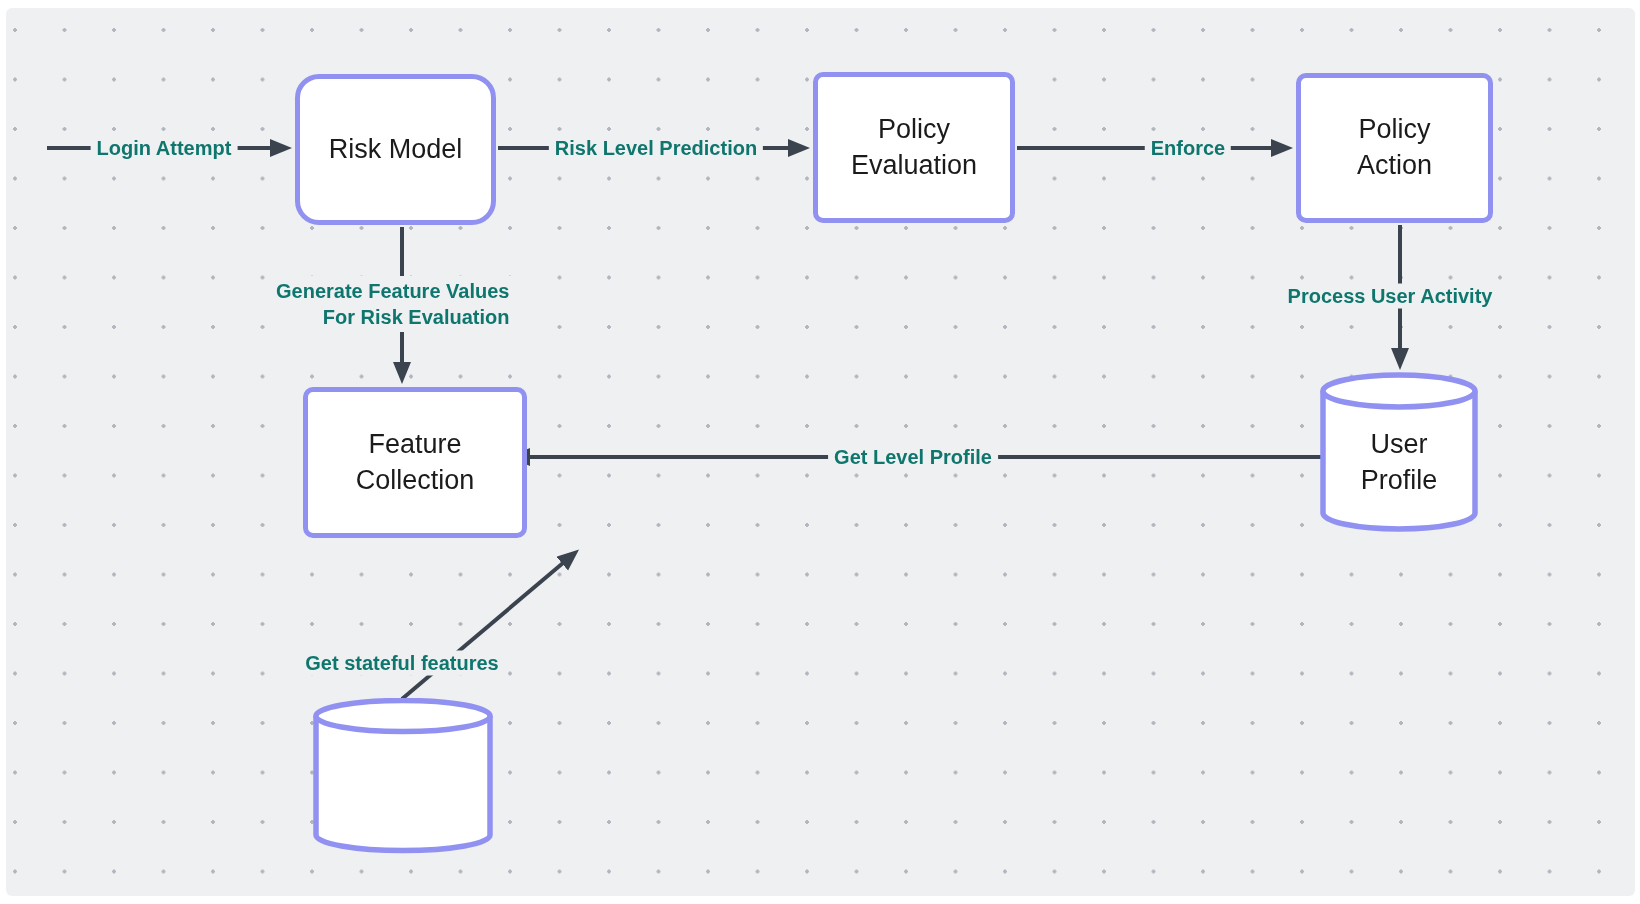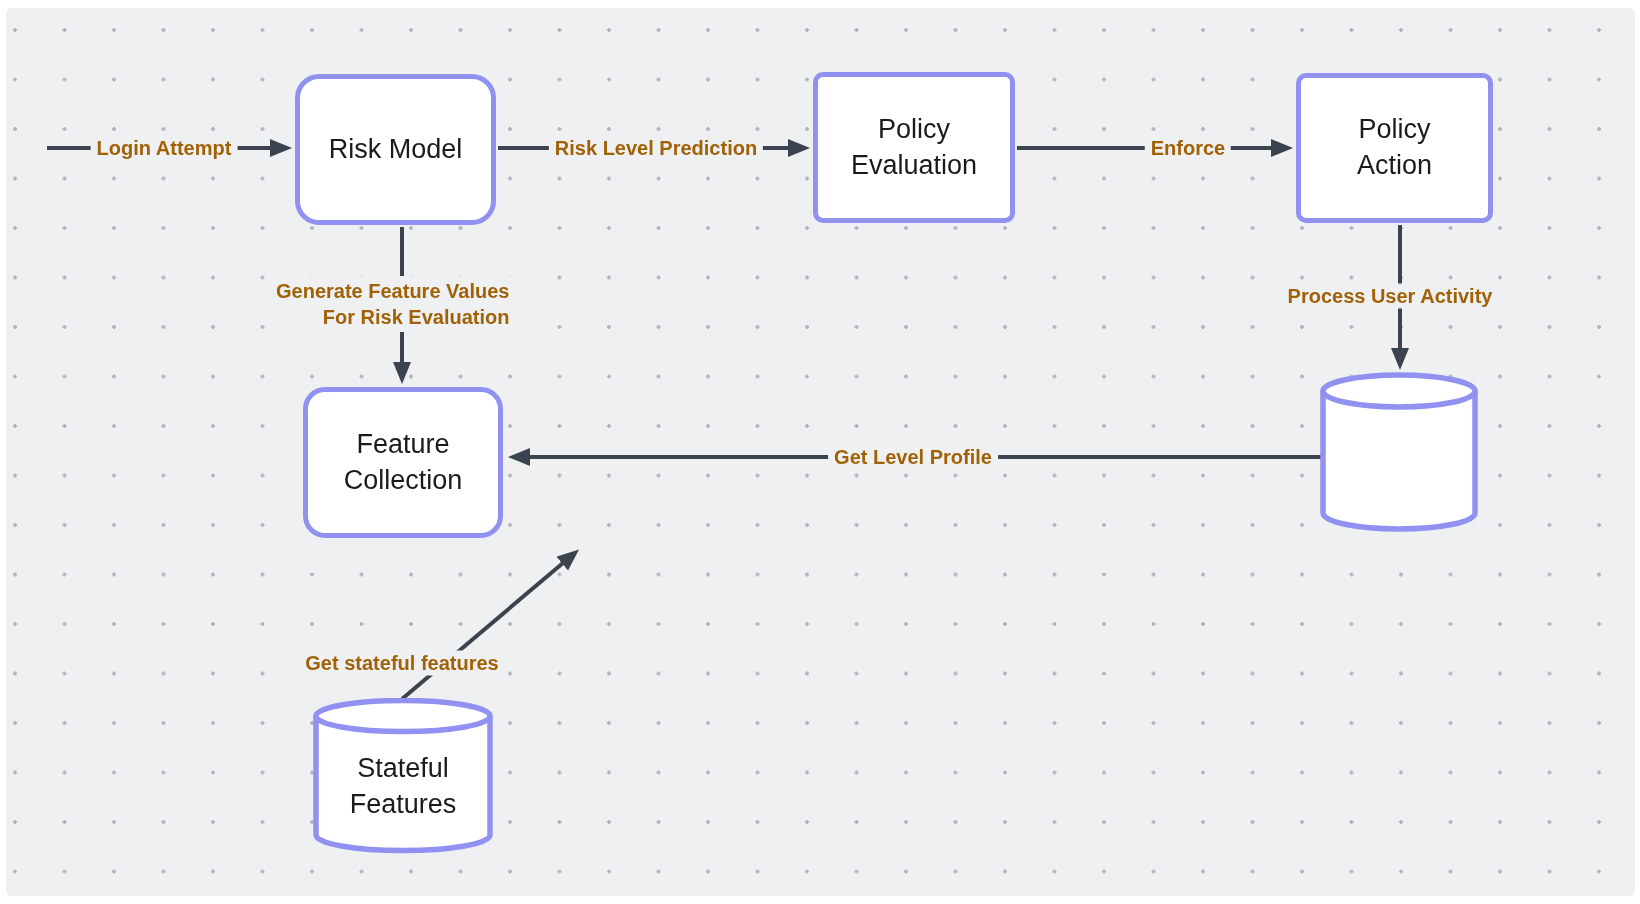--- a/index.html
+++ b/index.html
@@ -45,21 +45,21 @@
     position:absolute; left:0; right:0; top:26px; bottom:4px;
     display:flex; align-items:center; justify-content:center;
     text-align:center;
     font-size:27px; line-height:1.33; color:#1b1b1b;
     white-space:pre-line;
   }
   .edge-label {
     position:absolute;
     transform:translate(-50%,-50%);
     background:#eef0f2;
-    color:#a16207;
+    color:#0f766e;
     font-size:20px; font-weight:bold;
     padding:1px 6px;
     white-space:nowrap;
     z-index:4;
   }
   .edge-label.multiline {
     transform:none;
     white-space:pre-line;
     text-align:right;
     line-height:26px;
@@ -89,37 +89,37 @@
 </svg>
 
 <div class="node" style="left:295px; top:74px; width:201px; height:151px;border-radius:24px;">Risk Model</div>
 
 <div class="node" style="left:813px; top:72px; width:202px; height:151px;">Policy
 Evaluation</div>
 
 <div class="node" style="left:1296px; top:73px; width:197px; height:150px;">Policy
 Action</div>
 
-<div class="node" style="left:303px; top:387px; width:200px; height:151px;border-radius:22px;">Feature
+<div class="node" style="left:303px; top:387px; width:224px; height:151px;">Feature
 Collection</div>
 
 <div class="cyl" style="left:1320px; top:372px; width:158px; height:160px;">
   <svg width="158" height="160" viewBox="0 0 158 160">
     <path d="M3 19 L3 141 A76 16 0 0 0 155 141 L155 19" fill="#ffffff" stroke="#9191f1" stroke-width="5.5"></path>
     <ellipse cx="79" cy="19" rx="76" ry="16" fill="#ffffff" stroke="#9191f1" stroke-width="5.5"></ellipse>
   </svg>
+  <div class="cyl-label">User
+Profile</div>
 </div>
 
 <div class="cyl" style="left:313px; top:698px; width:180px; height:156px;">
   <svg width="180" height="156" viewBox="0 0 180 156">
     <path d="M3 18 L3 137 A87 15.5 0 0 0 177 137 L177 18" fill="#ffffff" stroke="#9191f1" stroke-width="5.5"></path>
     <ellipse cx="90" cy="18" rx="87" ry="15.5" fill="#ffffff" stroke="#9191f1" stroke-width="5.5"></ellipse>
   </svg>
-  <div class="cyl-label">Stateful
-Features</div>
 </div>
 
 <div class="edge-label" style="left:164px; top:148px;">Login Attempt</div>
 
 <div class="edge-label" style="left:656px; top:148px;text-align:center;">Risk Level Prediction</div>
 
 <div class="edge-label" style="left:1156px; top:148px;margin-left:32px;">Enforce</div>
 
 <div class="edge-label multiline" style="left:276px; top:276px;">Generate Feature Values
 For Risk Evaluation</div>

